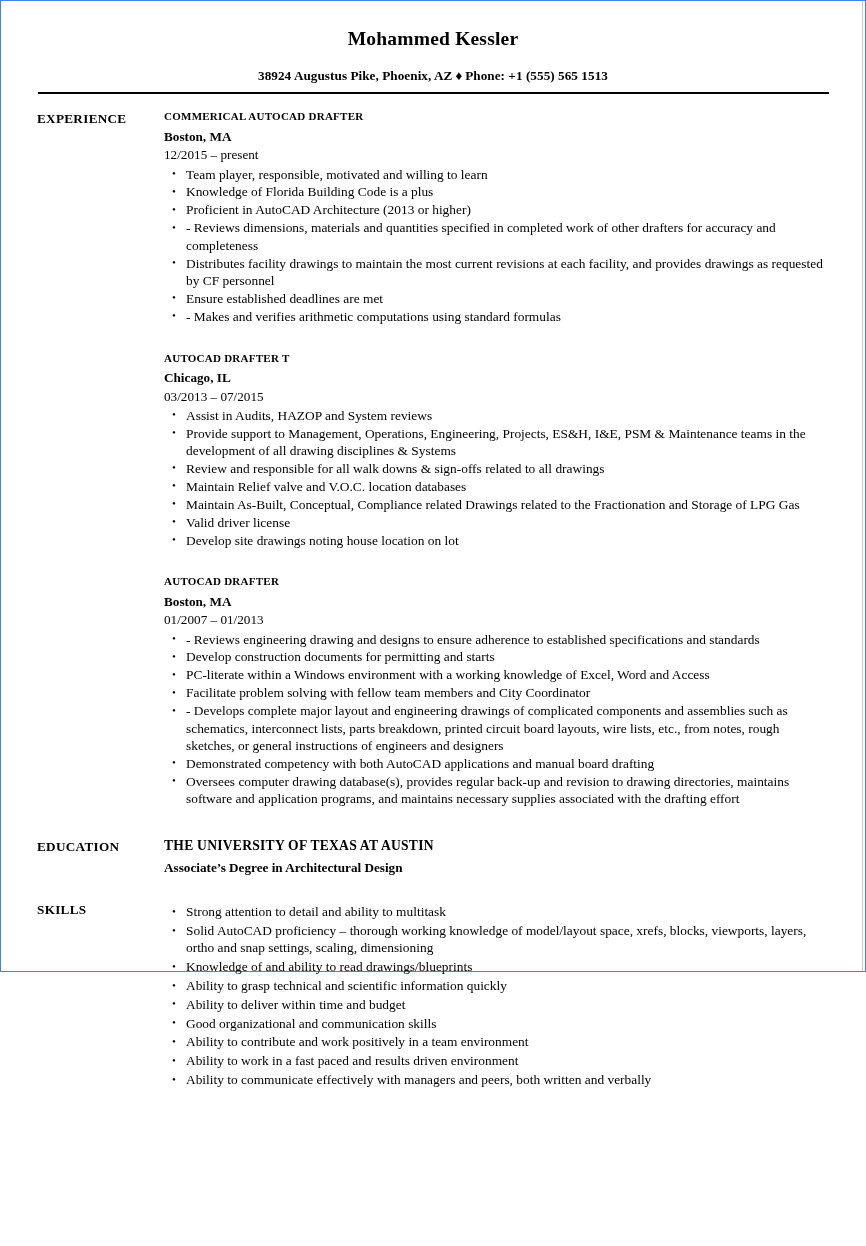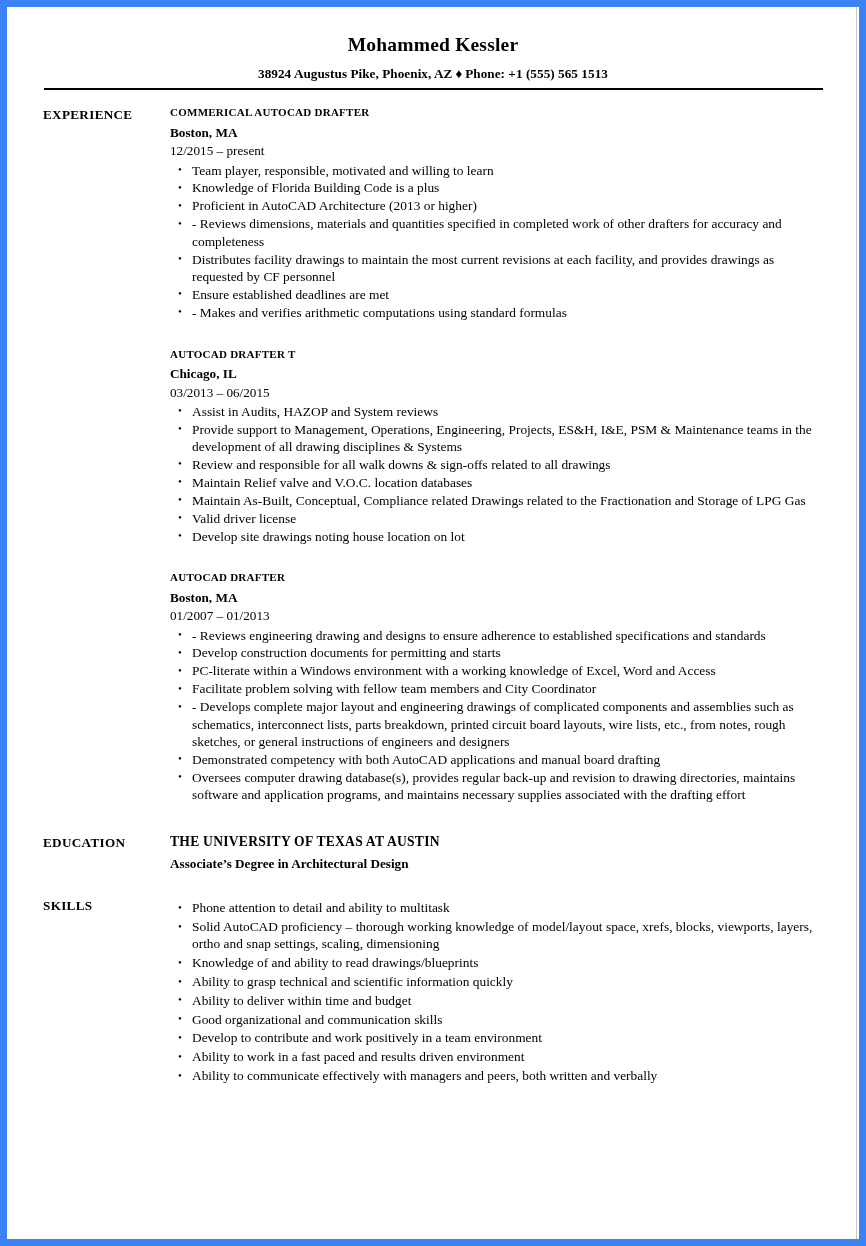--- a/index.html
+++ b/index.html
@@ -11,23 +11,23 @@
     width: 866px;
     height: 1246px;
     font-family: "Liberation Serif", "DejaVu Serif", serif;
     color: #000000;
     overflow: hidden;
   }
   .page {
     position: relative;
     box-sizing: border-box;
     width: 866px;
-    height: 1246px;
+    height: 972px;
     background: #ffffff;
-    border: 7px solid #3b82f6;
+    border: 1px solid #3b82f6;
     padding: 0;
   }
   .page::after {
     content: "";
     position: absolute;
     top: 0;
     right: 2px;
     bottom: 0;
     width: 1px;
     background: #c9c9c9;
@@ -44,21 +44,21 @@
     font-size: 19.5px;
     letter-spacing: 0.2px;
     margin: 0;
     padding-top: 27px;
     line-height: 1.1;
   }
   .doc-contact {
     text-align: center;
     font-weight: bold;
     font-size: 13.2px;
-    margin: 0;
+    margin: 8px;
     padding-top: 11px;
     letter-spacing: 0.05px;
   }
   .diamond-sep {
     padding: 0 3px;
   }
   .rule {
     height: 0;
     border-top: 2.6px solid #000;
     margin: 6px 0 0 1px;
@@ -175,21 +175,21 @@
             <li>- Reviews dimensions, materials and quantities specified in completed work of other drafters for accuracy and completeness</li>
             <li>Distributes facility drawings to maintain the most current revisions at each facility, and provides drawings as requested by CF personnel</li>
             <li>Ensure established deadlines are met</li>
             <li>- Makes and verifies arithmetic computations using standard formulas</li>
           </ul>
         </div>
 
         <div class="job">
           <div class="job-title">AUTOCAD DRAFTER T</div>
           <div class="job-location">Chicago, IL</div>
-          <div class="job-dates">03/2013 – 06/2015</div>
+          <div class="job-dates">03/2013 – 07/2015</div>
           <ul class="bullets">
             <li>Assist in Audits, HAZOP and System reviews</li>
             <li>Provide support to Management, Operations, Engineering, Projects, ES&amp;H, I&amp;E, PSM &amp; Maintenance teams in the development of all drawing disciplines &amp; Systems</li>
             <li>Review and responsible for all walk downs &amp; sign-offs related to all drawings</li>
             <li>Maintain Relief valve and V.O.C. location databases</li>
             <li>Maintain As-Built, Conceptual, Compliance related Drawings related to the Fractionation and Storage of LPG Gas</li>
             <li>Valid driver license</li>
             <li>Develop site drawings noting house location on lot</li>
           </ul>
         </div>
@@ -219,27 +219,27 @@
           <div class="edu-school">THE UNIVERSITY OF TEXAS AT AUSTIN</div>
           <div class="edu-degree">Associate’s Degree in Architectural Design</div>
         </div>
       </div>
     </div>
 
     <div class="section" id="skills-section">
       <div class="section-label">SKILLS</div>
       <div class="section-body">
         <ul class="bullets skills-list">
-          <li>Phone attention to detail and ability to multitask</li>
+          <li>Strong attention to detail and ability to multitask</li>
           <li>Solid AutoCAD proficiency – thorough working knowledge of model/layout space, xrefs, blocks, viewports, layers, ortho and snap settings, scaling, dimensioning</li>
           <li>Knowledge of and ability to read drawings/blueprints</li>
           <li>Ability to grasp technical and scientific information quickly</li>
           <li>Ability to deliver within time and budget</li>
           <li>Good organizational and communication skills</li>
-          <li>Develop to contribute and work positively in a team environment</li>
+          <li>Ability to contribute and work positively in a team environment</li>
           <li>Ability to work in a fast paced and results driven environment</li>
           <li>Ability to communicate effectively with managers and peers, both written and verbally</li>
         </ul>
       </div>
     </div>
 
   </div>
 </div>
 
 </body></html>

